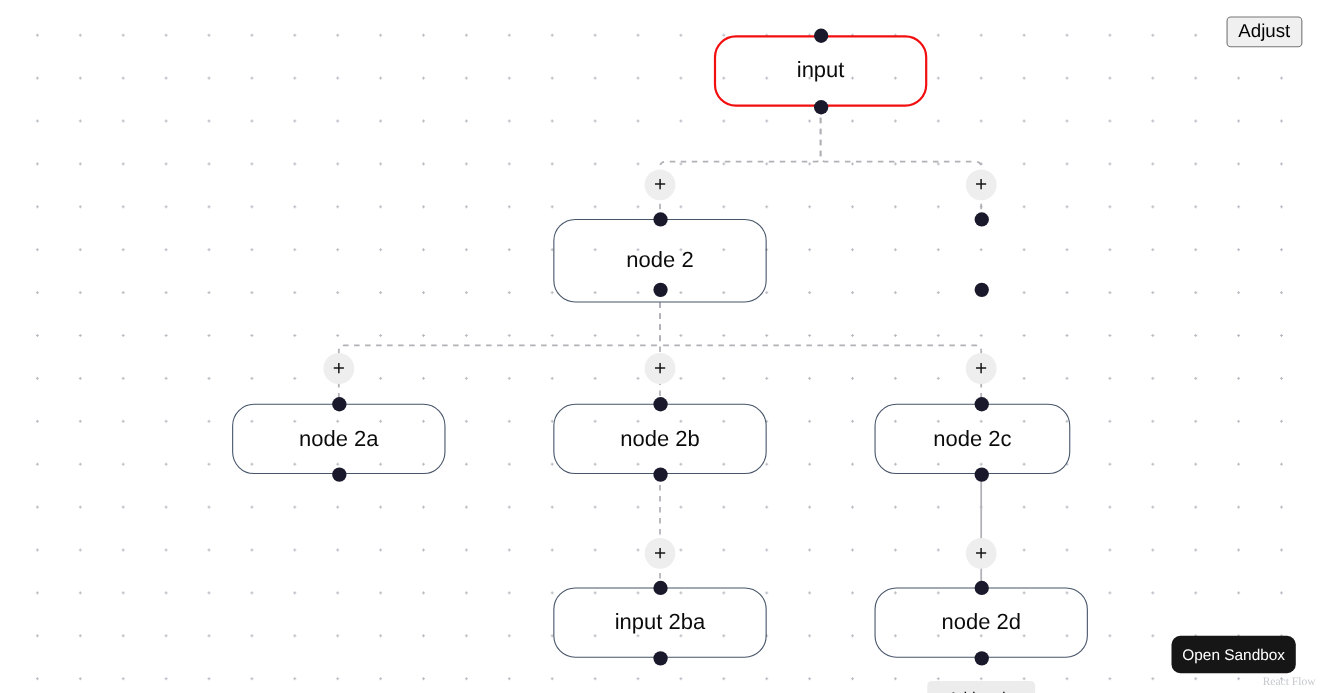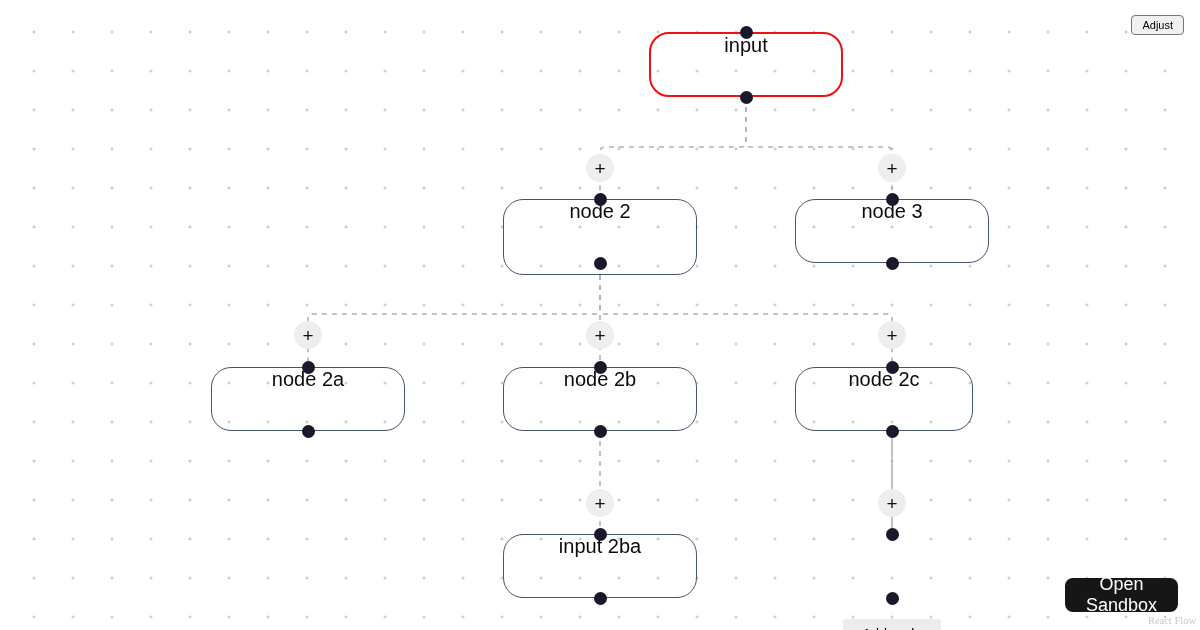--- a/index.html
+++ b/index.html
@@ -10,44 +10,44 @@
     background-image:radial-gradient(circle,#b9bdc3 1px,rgba(0,0,0,0) 1.3px);
     background-size:39px 39px;
     background-position:14.5px 12.5px;
   }
   #edges{position:absolute;left:0;top:0;z-index:1;}
   #edges path{fill:none;stroke:#b1b1b7;stroke-width:1.6px;}
   #edges path.dashed{stroke-dasharray:5 5;}
   .flow-node{
     position:absolute;z-index:3;box-sizing:border-box;
     border:1.5px solid #475569;border-radius:20px;background:transparent;
-    display:flex;justify-content:center;
+    display:flex;align-items:center;justify-content:center;
     font-size:20px;color:#0b0b0b;cursor:grab;
   }
   .flow-node.selected{border:2px solid #f10f0f;}
   .handle{
     position:absolute;z-index:4;width:13px;height:13px;border-radius:50%;
     background:#1a192b;
   }
   .plus-btn{
     position:absolute;z-index:2;width:28px;height:28px;border-radius:50%;
     background:#eeeeee;display:flex;align-items:center;justify-content:center;
     font-size:19px;font-weight:400;color:#111;line-height:1;cursor:pointer;
     user-select:none;
   }
   #adjust-btn{
     position:absolute;top:15px;right:16px;z-index:6;
     background:#f0f0f0;border:1px solid #767676;border-radius:4px;
-    font-size:11px;color:#000;padding:3px 10px;cursor:pointer;
+    font-size:17px;color:#000;padding:3px 10px;cursor:pointer;
     font-family:"Liberation Sans",sans-serif;
   }
   #open-sandbox{
     position:absolute;left:1065px;top:578px;width:113px;height:34px;z-index:6;
     background:#161616;color:#ffffff;border:none;border-radius:8px;
-    font-size:18px;display:flex;align-items:center;justify-content:center;
+    font-size:14px;display:flex;align-items:center;justify-content:center;
     cursor:pointer;font-family:"Liberation Sans",sans-serif;
   }
   #attribution{
     position:absolute;right:4px;top:615px;z-index:6;
     font-size:10.5px;color:#c6c9ce;cursor:pointer;font-family:Liberation Serif, serif;
   }
   #add-node-btn{
     position:absolute;left:843px;top:619px;width:98px;height:28px;z-index:5;
     background:#ececec;border:none;border-radius:4px;color:#000;
     font-size:14px;text-align:center;padding-top:3px;box-sizing:border-box;
@@ -78,23 +78,20 @@
 <div class="flow-node selected" style="left: 649px; top: 32px; width: 194px; height: 65px;">
       <span>input</span>
     </div>
     <div class="handle" style="left: 739.5px; top: 25.5px;"></div>
     <div class="handle" style="left: 739.5px; top: 90.5px;"></div>
     <div class="flow-node" style="left: 503px; top: 199px; width: 194px; height: 76px;">
       <span>node 2</span>
     </div>
     <div class="handle" style="left: 593.5px; top: 192.5px;"></div>
     <div class="handle" style="left: 593.5px; top: 256.5px;"></div>
-    <div class="flow-node" style="left: 795px; top: 199px; width: 194px; height: 64px;">
-      <span>node 3</span>
-    </div>
     <div class="handle" style="left: 885.5px; top: 192.5px;"></div>
     <div class="handle" style="left: 885.5px; top: 256.5px;"></div>
     <div class="flow-node" style="left: 211px; top: 367px; width: 194px; height: 64px;">
       <span>node 2a</span>
     </div>
     <div class="handle" style="left: 301.5px; top: 360.5px;"></div>
     <div class="handle" style="left: 301.5px; top: 424.5px;"></div>
     <div class="flow-node" style="left: 503px; top: 367px; width: 194px; height: 64px;">
       <span>node 2b</span>
     </div>
@@ -103,20 +100,23 @@
     <div class="flow-node" style="left: 795px; top: 367px; width: 178px; height: 64px;">
       <span>node 2c</span>
     </div>
     <div class="handle" style="left: 885.5px; top: 360.5px;"></div>
     <div class="handle" style="left: 885.5px; top: 424.5px;"></div>
     <div class="flow-node" style="left: 503px; top: 534px; width: 194px; height: 64px;">
       <span>input 2ba</span>
     </div>
     <div class="handle" style="left: 593.5px; top: 527.5px;"></div>
     <div class="handle" style="left: 593.5px; top: 591.5px;"></div>
+    <div class="flow-node" style="left: 795px; top: 534px; width: 194px; height: 64px;">
+      <span>node 2d</span>
+    </div>
     <div class="handle" style="left: 885.5px; top: 527.5px;"></div>
     <div class="handle" style="left: 885.5px; top: 591.5px;"></div>
     <div class="plus-btn" style="left: 586px; top: 154px;">+</div>
     <div class="plus-btn" style="left: 878px; top: 154px;">+</div>
     <div class="plus-btn" style="left: 294px; top: 321px;">+</div>
     <div class="plus-btn" style="left: 586px; top: 321px;">+</div>
     <div class="plus-btn" style="left: 878px; top: 321px;">+</div>
     <div class="plus-btn" style="left: 586px; top: 489px;">+</div>
     <div class="plus-btn" style="left: 878px; top: 489px;">+</div>
   </div>

